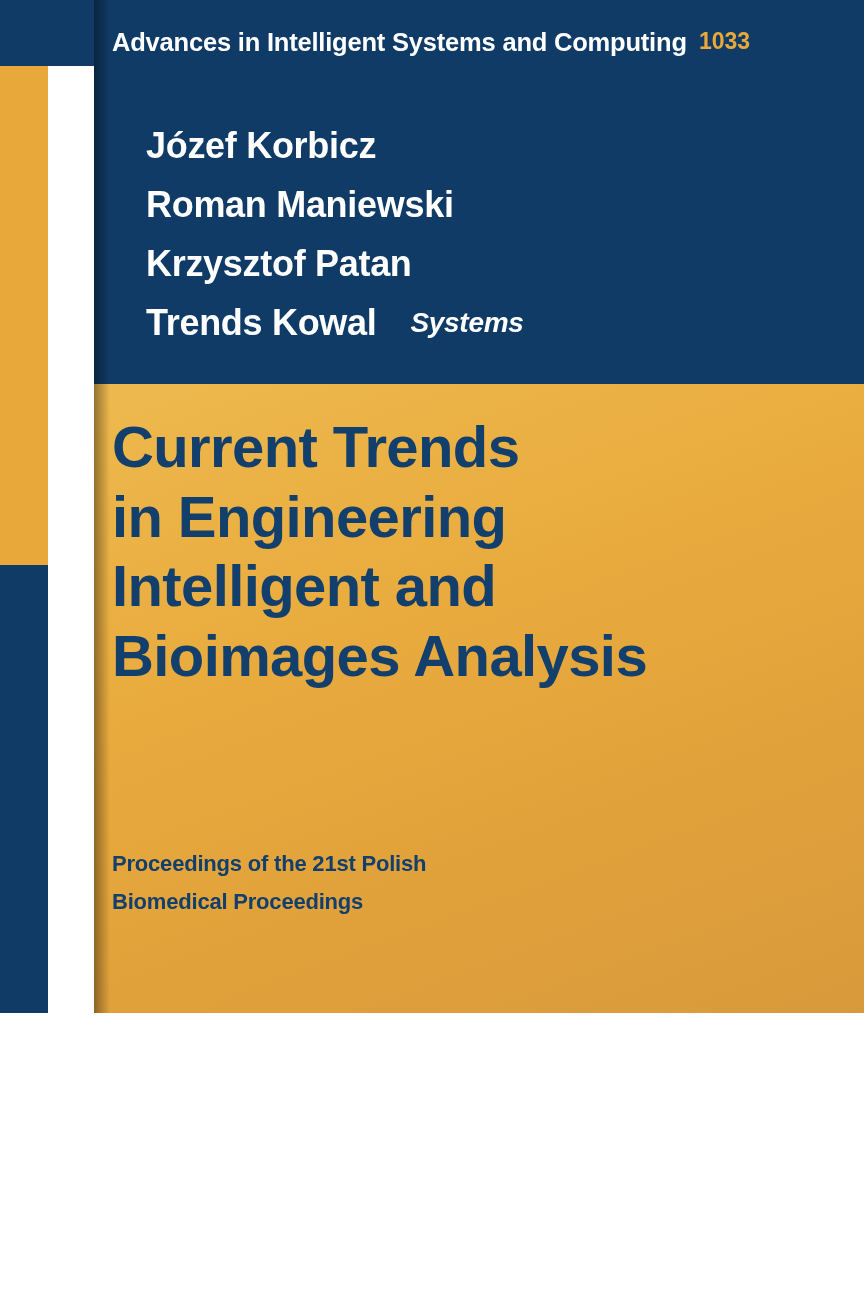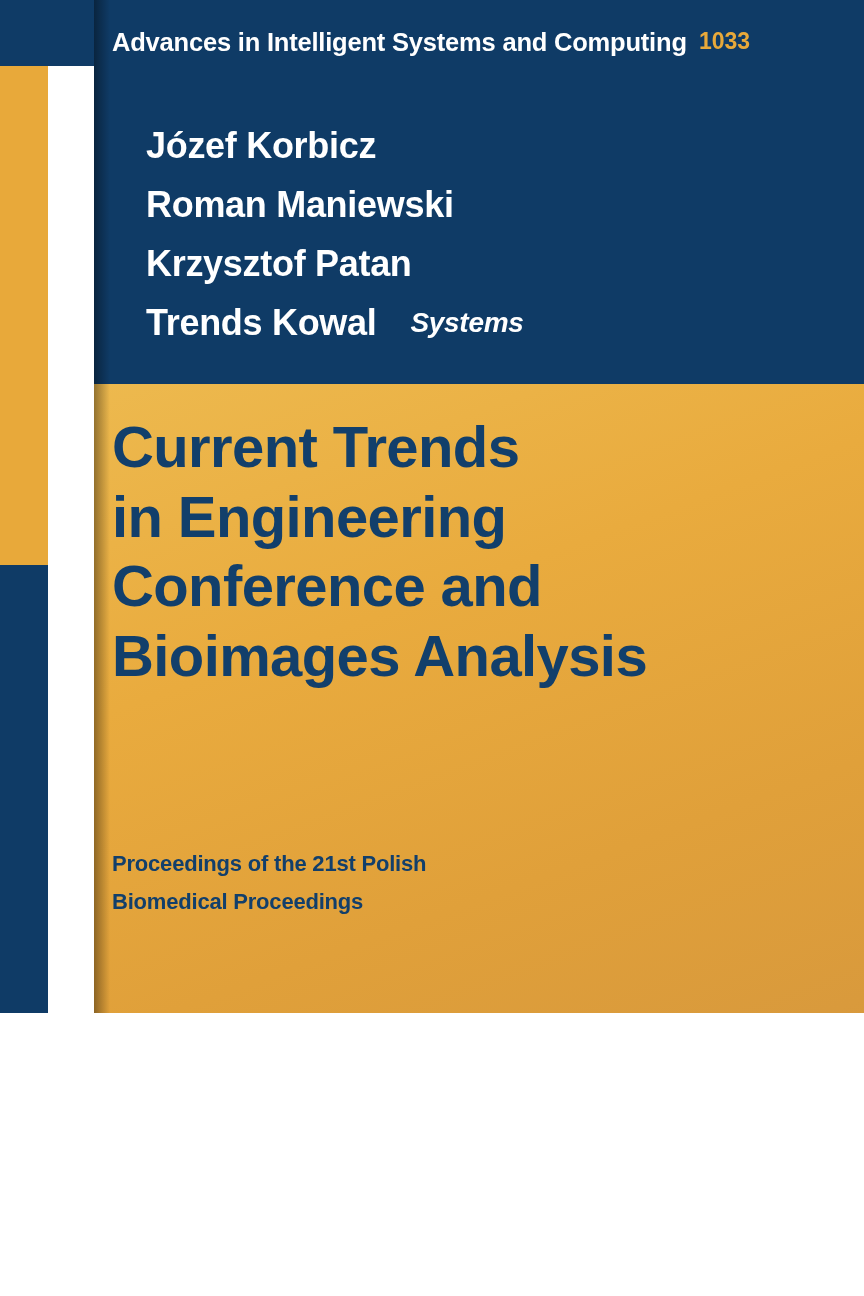--- a/index.html
+++ b/index.html
@@ -236,21 +236,21 @@
     <div class="editor-name">Roman Maniewski</div>
     <div class="editor-name">Krzysztof Patan</div>
     <div class="editor-name">
       <span class="editor-last">Trends Kowal</span><span class="editors-label">Systems</span>
     </div>
   </div>
 
   <div class="title">
     <div class="title-line">Current Trends</div>
     <div class="title-line">in Engineering</div>
-    <div class="title-line">Conference and</div>
+    <div class="title-line">Intelligent and</div>
     <div class="title-line">Bioimages Analysis</div>
   </div>
 
   <div class="subtitle">
     <div class="subtitle-line">Proceedings of the 21st Polish</div>
     <div class="subtitle-line">Biomedical Proceedings</div>
   </div>
 
   <div class="springer-logo">
     <svg class="springer-mark" viewBox="0 0 62 74" aria-hidden="true">

